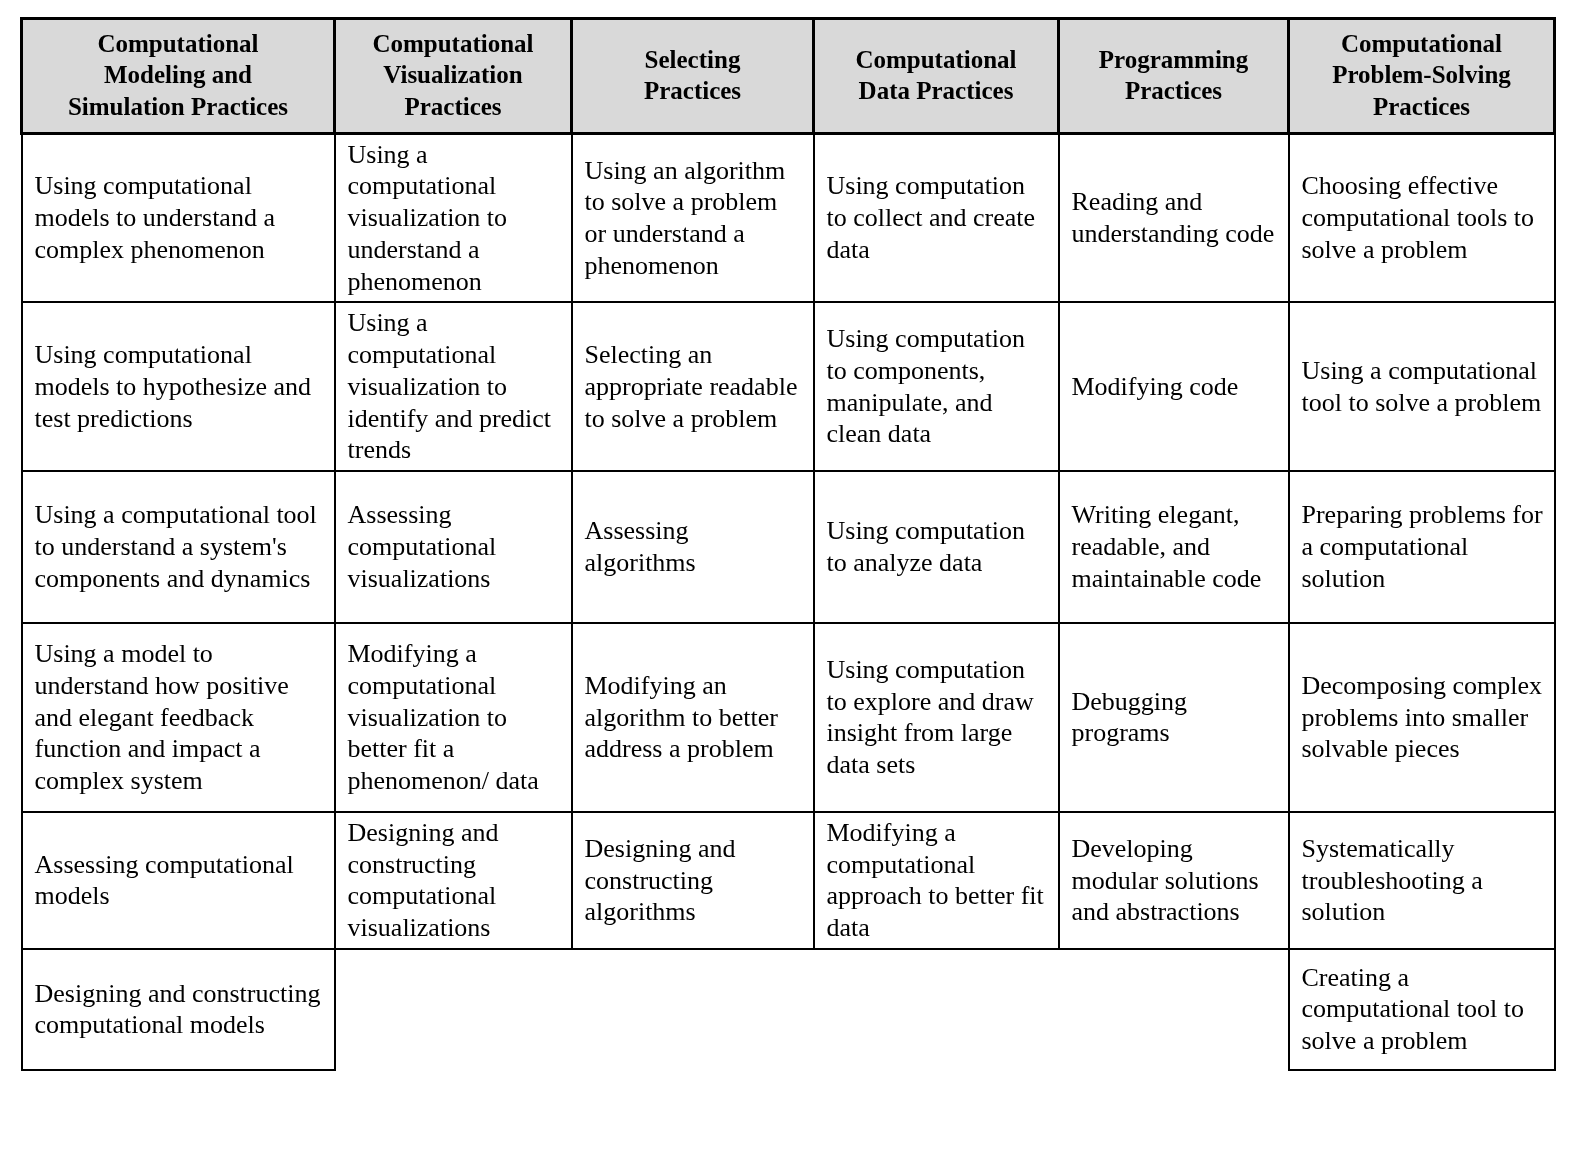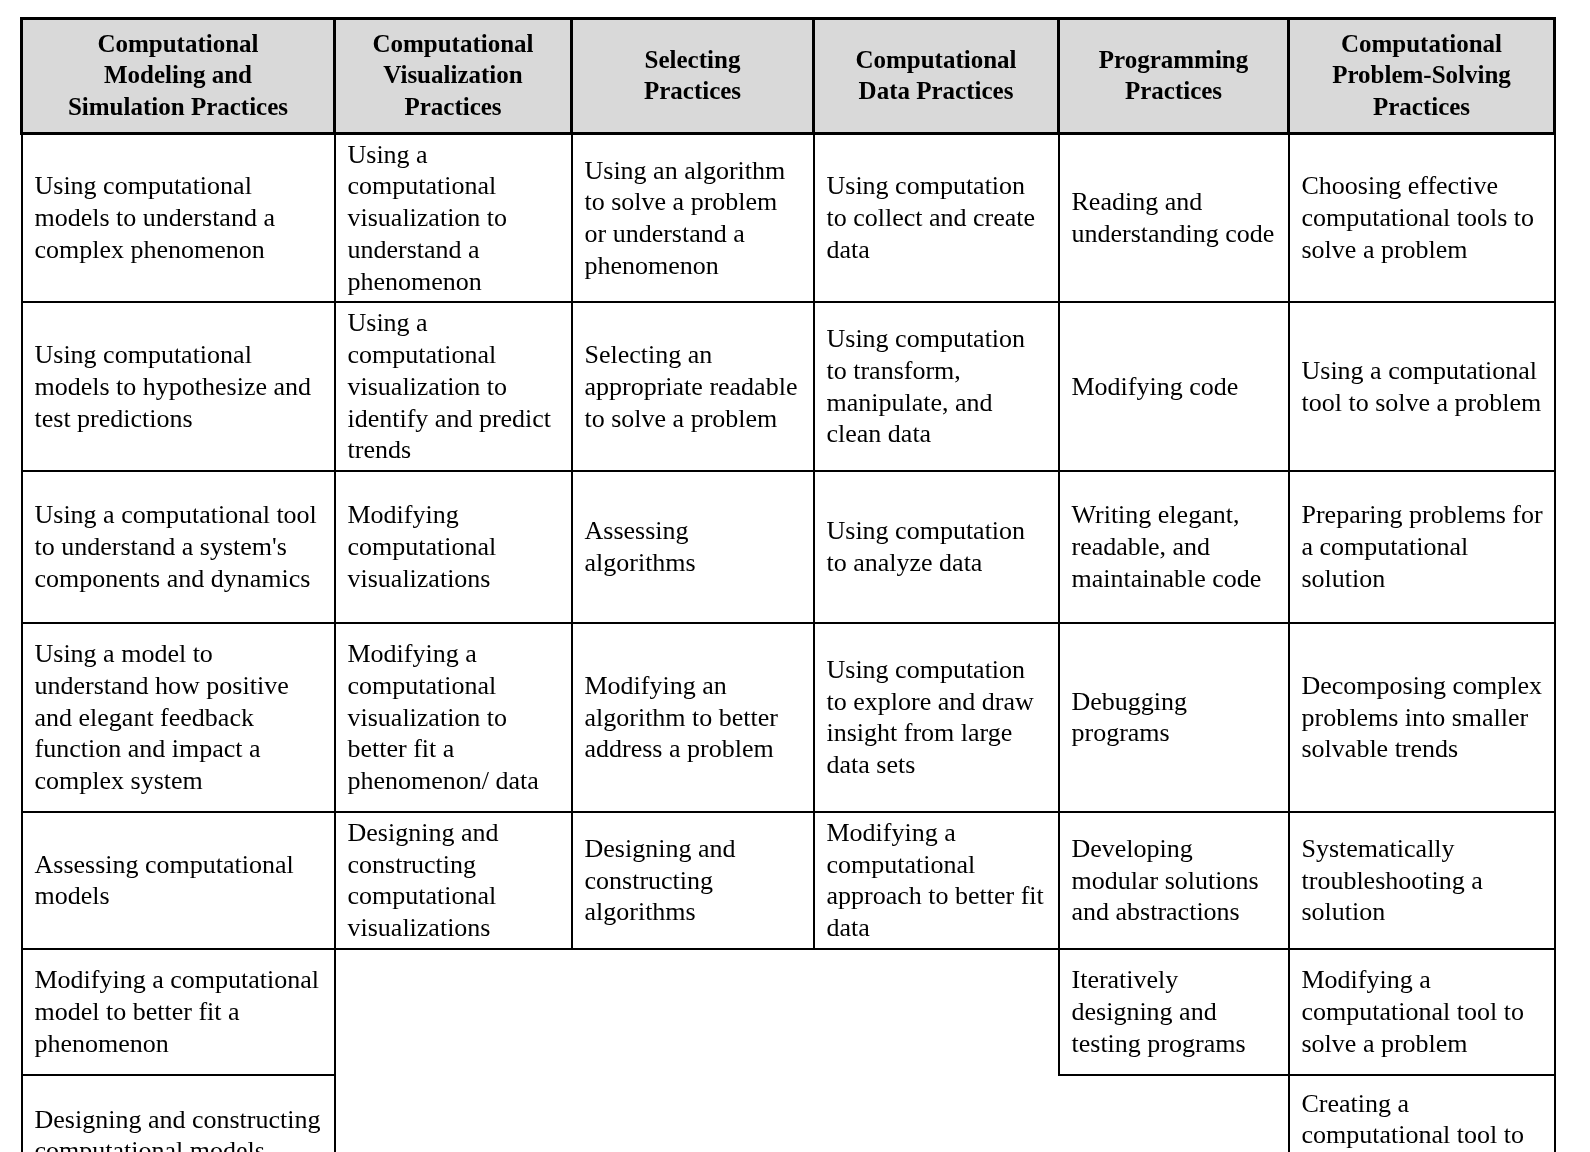--- a/index.html
+++ b/index.html
@@ -123,53 +123,47 @@
         <td class="cell">Using a computational visualization to understand a phenomenon</td>
         <td class="cell">Using an algorithm to solve a problem or understand a phenomenon</td>
         <td class="cell">Using computation to collect and create data</td>
         <td class="cell">Reading and understanding code</td>
         <td class="cell">Choosing effective computational tools to solve a problem</td>
       </tr>
       <tr class="r2">
         <td class="cell">Using computational models to hypothesize and test predictions</td>
         <td class="cell">Using a computational visualization to identify and predict trends</td>
         <td class="cell">Selecting an appropriate readable to solve a problem</td>
-        <td class="cell">Using computation to transform, manipulate, and clean data</td>
+        <td class="cell">Using computation to components, manipulate, and clean data</td>
         <td class="cell">Modifying code</td>
         <td class="cell">Using a computational tool to solve a problem</td>
       </tr>
       <tr class="r3">
         <td class="cell">Using a computational tool to understand a system's components and dynamics</td>
-        <td class="cell">Modifying computational visualizations</td>
+        <td class="cell">Assessing computational visualizations</td>
         <td class="cell">Assessing algorithms</td>
         <td class="cell">Using computation to analyze data</td>
         <td class="cell">Writing elegant, readable, and maintainable code</td>
         <td class="cell">Preparing problems for a computational solution</td>
       </tr>
       <tr class="r4">
         <td class="cell">Using a model to understand how positive and elegant feedback function and impact a complex system</td>
         <td class="cell">Modifying a computational visualization to better fit a phenomenon/ data</td>
         <td class="cell">Modifying an algorithm to better address a problem</td>
         <td class="cell">Using computation to explore and draw insight from large data sets</td>
         <td class="cell">Debugging programs</td>
-        <td class="cell">Decomposing complex problems into smaller solvable trends</td>
+        <td class="cell">Decomposing complex problems into smaller solvable pieces</td>
       </tr>
       <tr class="r5">
         <td class="cell">Assessing computational models</td>
         <td class="cell">Designing and constructing computational visualizations</td>
         <td class="cell">Designing and constructing algorithms</td>
         <td class="cell">Modifying a computational approach to better fit data</td>
         <td class="cell">Developing modular solutions and abstractions</td>
         <td class="cell">Systematically troubleshooting a solution</td>
-      </tr>
-      <tr class="r6">
-        <td class="cell">Modifying a computational model to better fit a phenomenon</td>
-        <td class="blank" colspan="3"></td>
-        <td class="cell">Iteratively designing and testing programs</td>
-        <td class="cell">Modifying a computational tool to solve a problem</td>
       </tr>
       <tr class="r7">
         <td class="cell">Designing and constructing computational models</td>
         <td class="blank" colspan="4"></td>
         <td class="cell">Creating a computational tool to solve a problem</td>
       </tr>
     </tbody>
   </table>
 </div>
 

